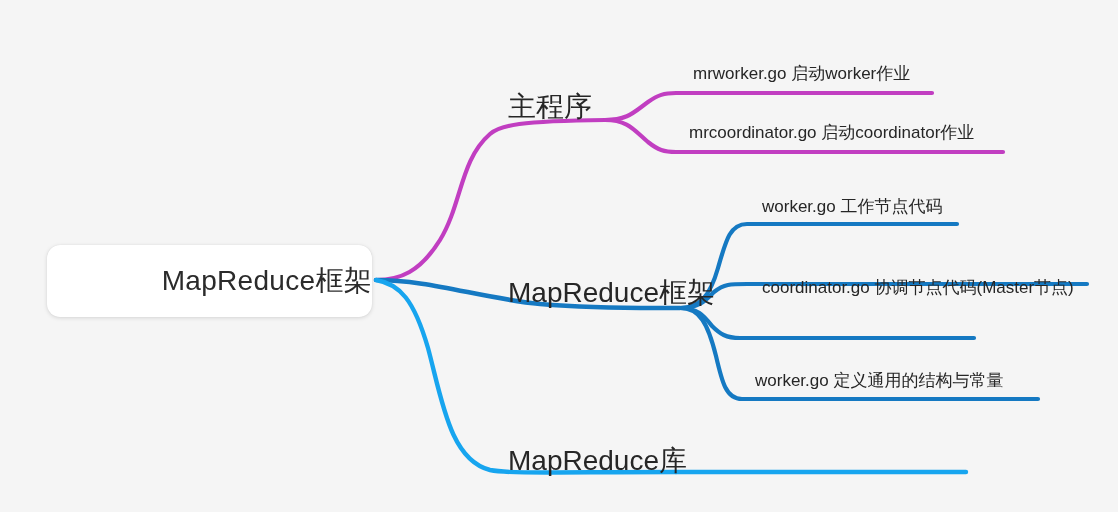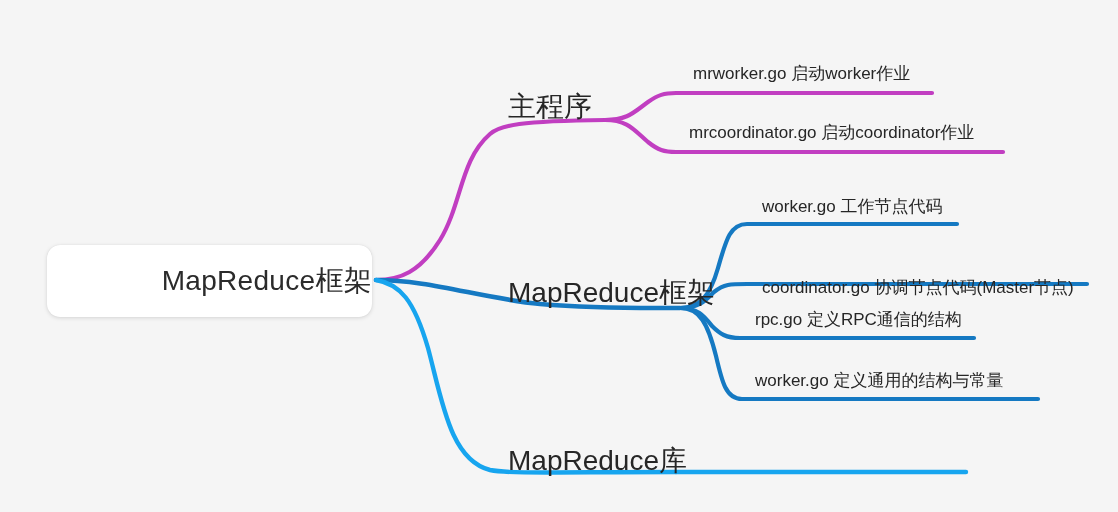--- a/index.html
+++ b/index.html
@@ -94,18 +94,17 @@
     <span class="root-label">MapReduce框架</span>
   </div>
 
   <div class="node-label branch-label" style="left:508px; top:93px;">主程序</div>
   <div class="node-label leaf-label" style="left:693px; top:65px;">mrworker.go 启动worker作业</div>
   <div class="node-label leaf-label" style="left:689px; top:124px;">mrcoordinator.go 启动coordinator作业</div>
 
   <div class="node-label branch-label" style="left:508px; top:279px;">MapReduce框架</div>
   <div class="node-label leaf-label" style="left:762px; top:198px;">worker.go 工作节点代码</div>
   <div class="node-label leaf-label" style="left:762px; top:257px;margin-top:22px;">coordinator.go 协调节点代码(Master节点)</div>
-  <div class="node-label leaf-label" style="left:755px; top:311px;">rpc.go 定义RPC通信的结构</div>
   <div class="node-label leaf-label" style="left:755px; top:372px;">worker.go 定义通用的结构与常量</div>
 
   <div class="node-label branch-label" style="left:508px; top:447px;">MapReduce库</div>
 
 </div>
 
 </body></html>

